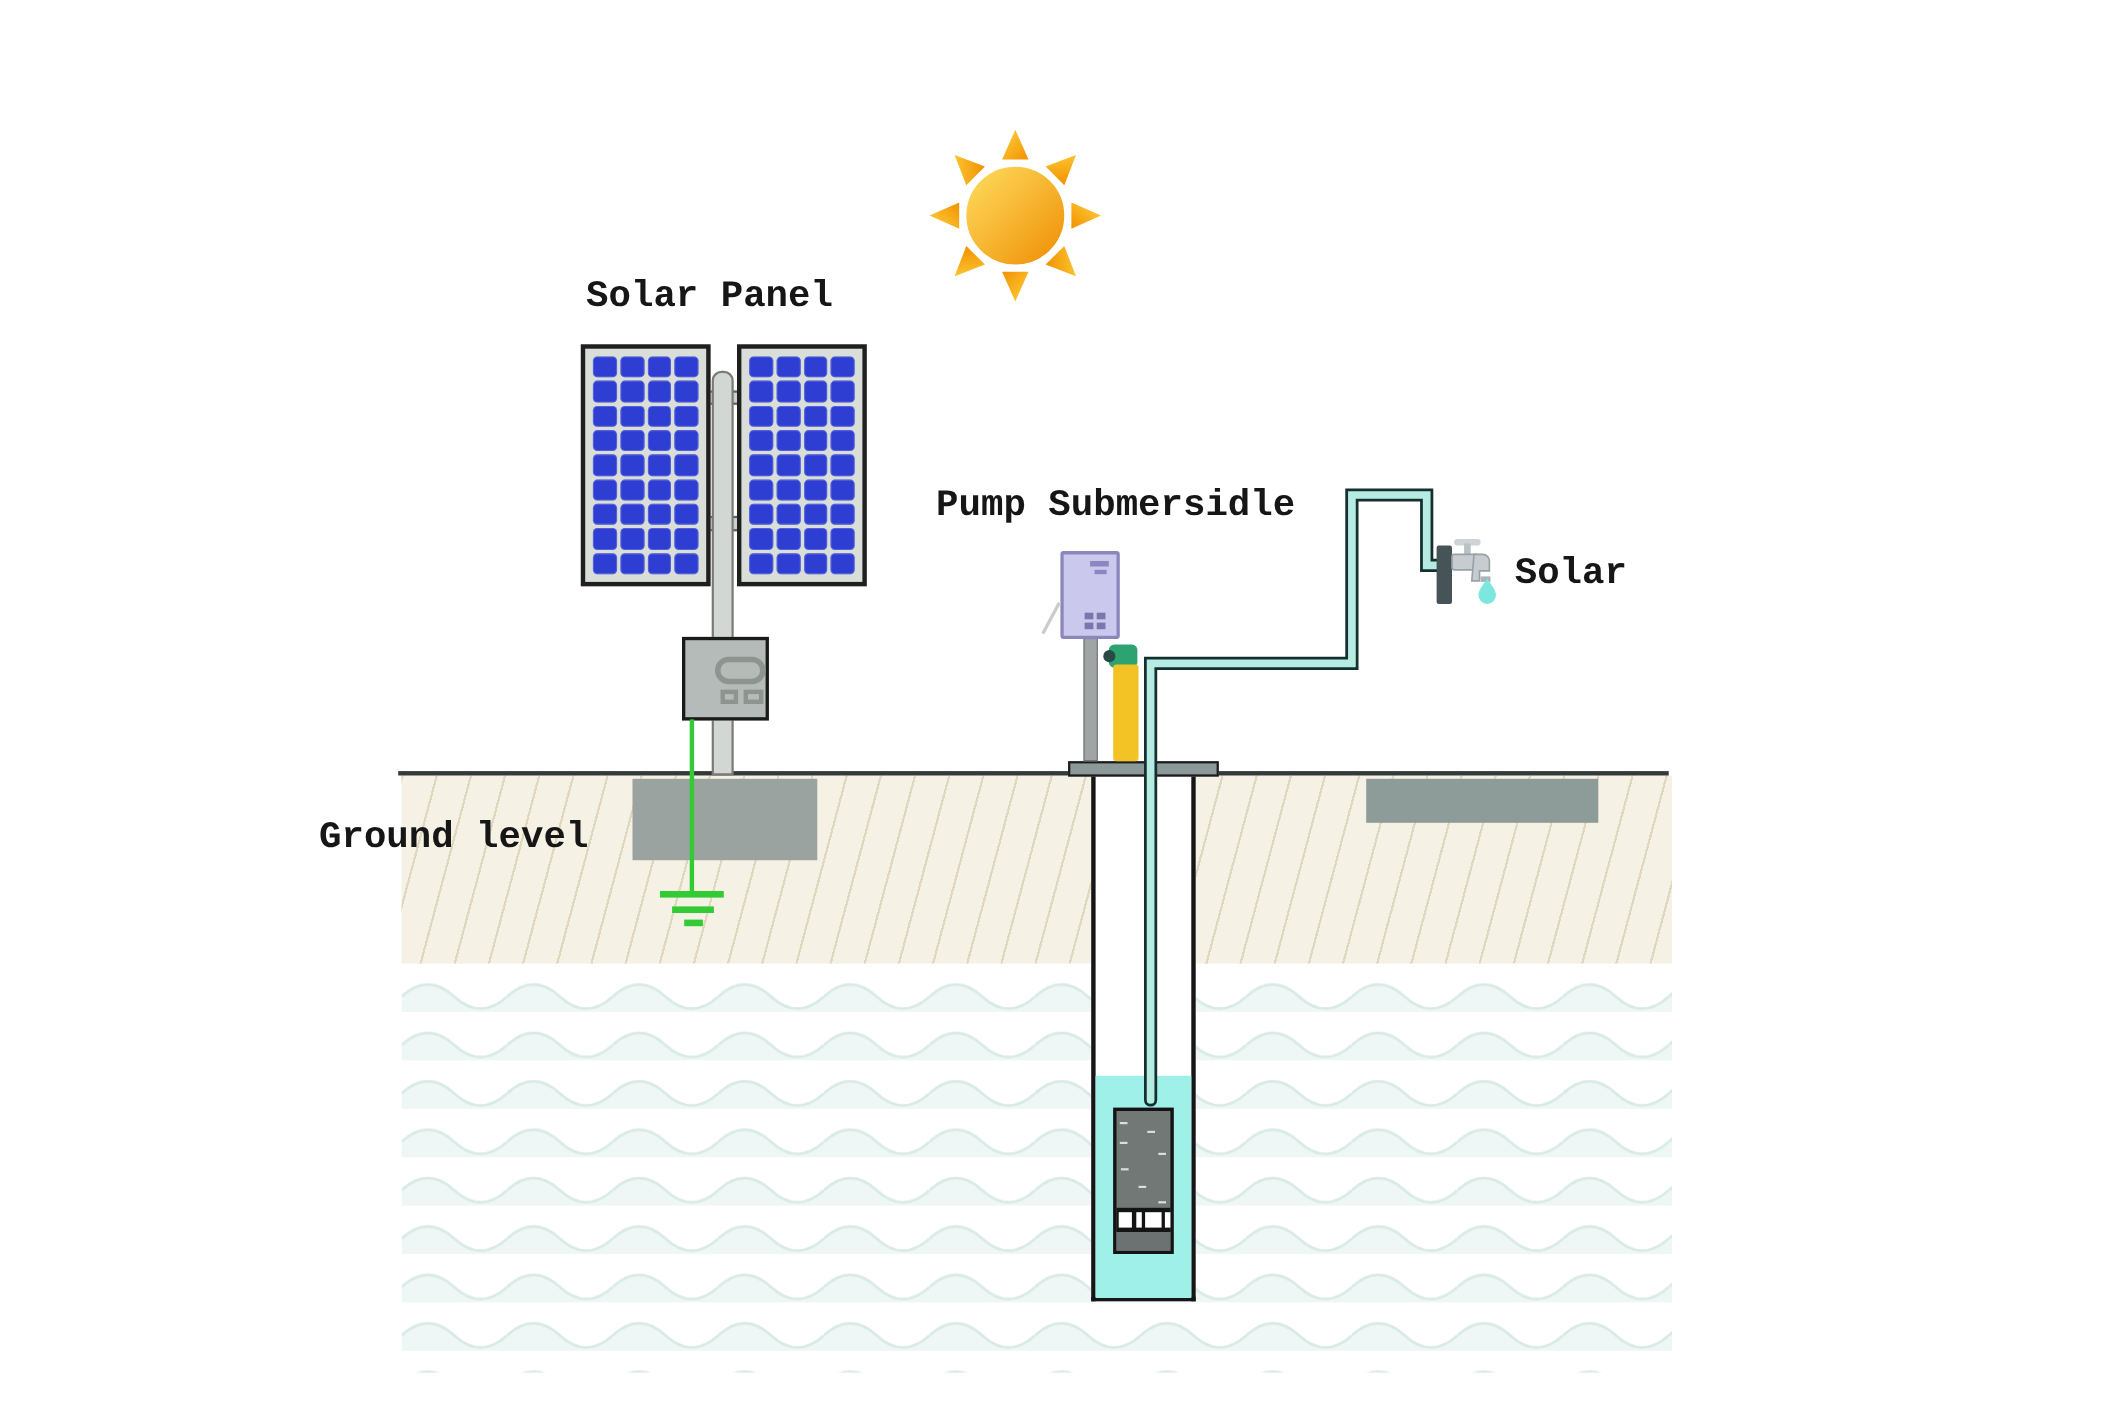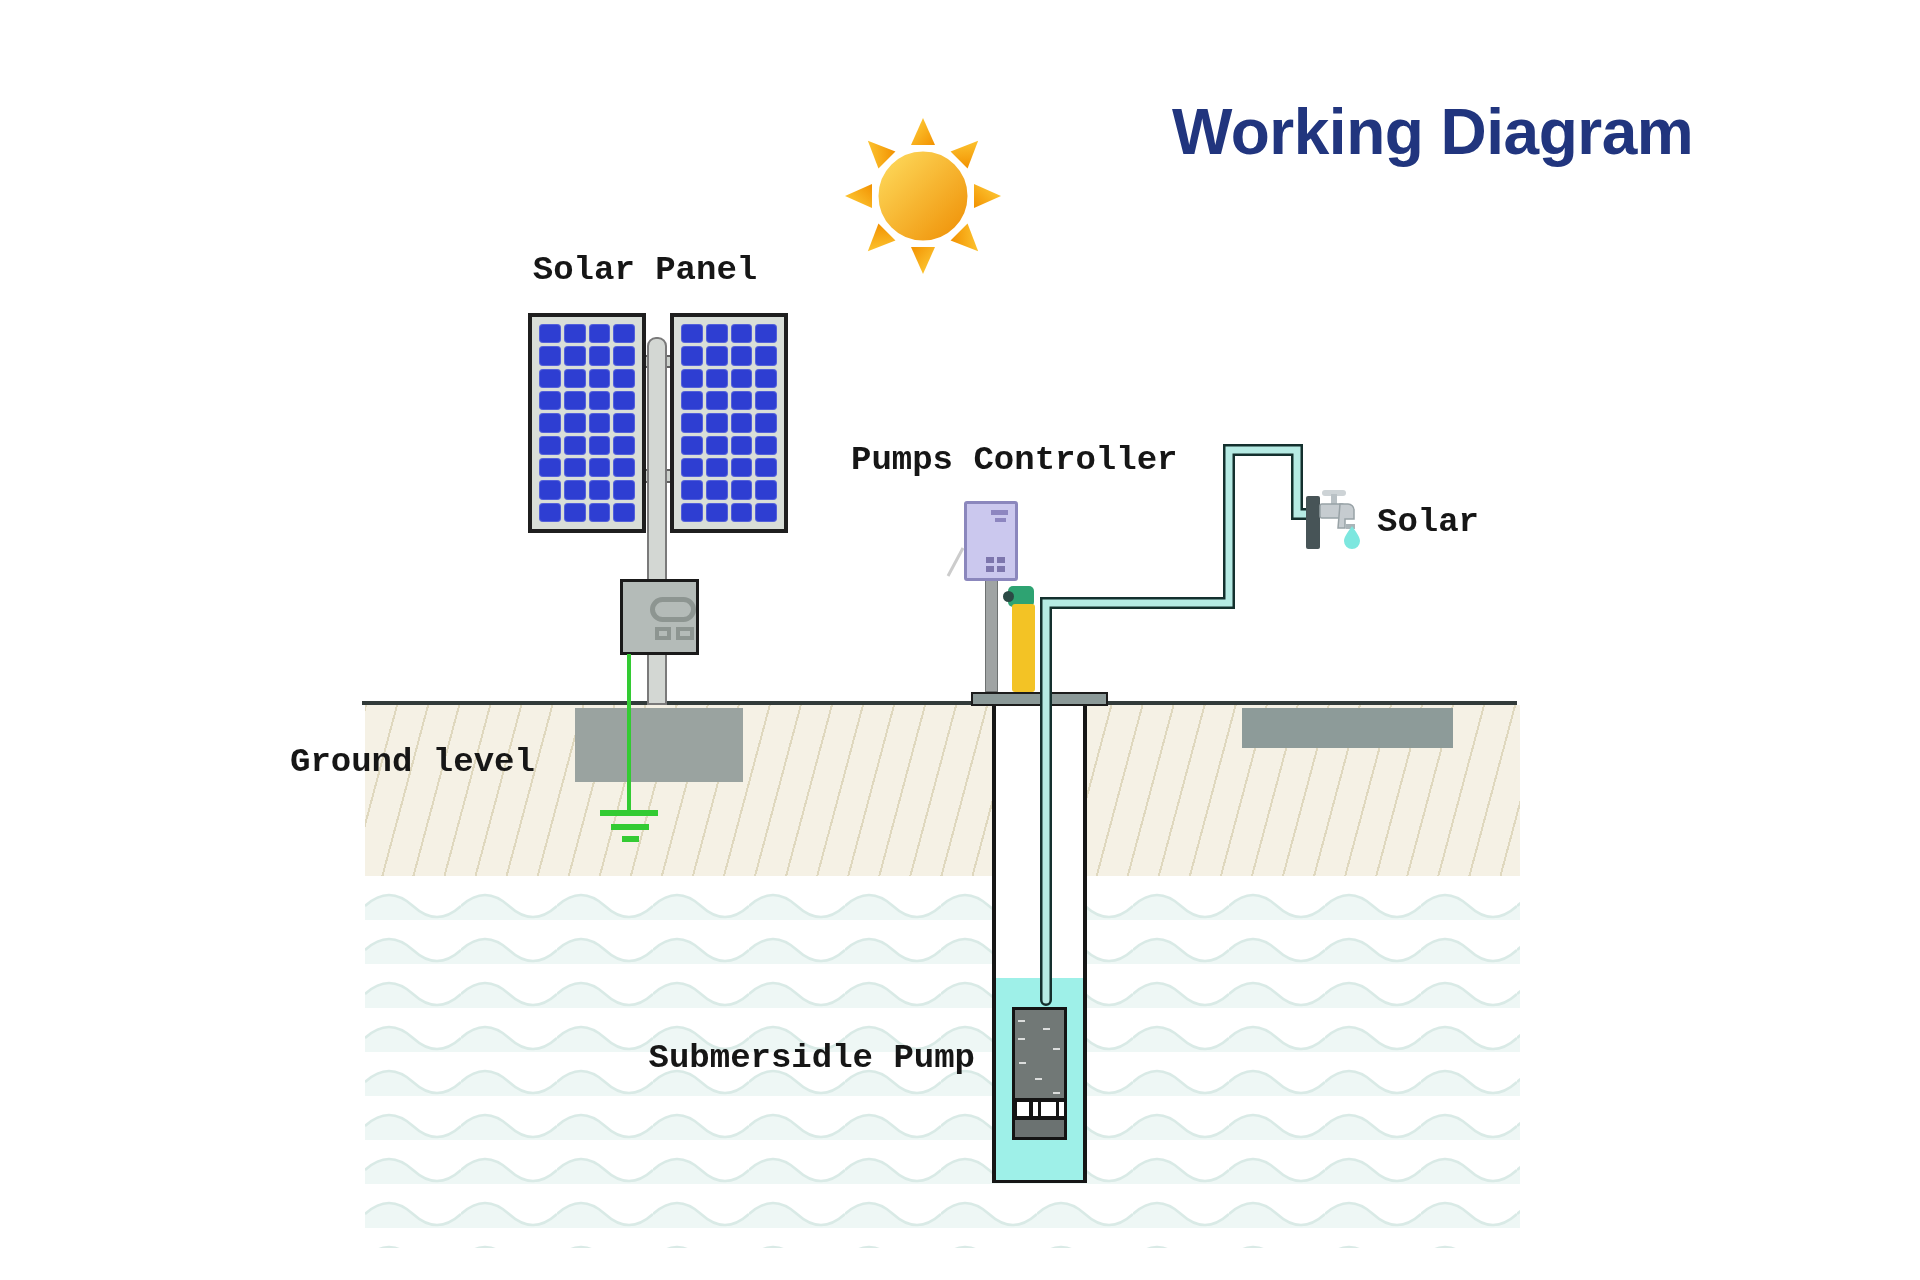--- a/index.html
+++ b/index.html
@@ -299,22 +299,20 @@
       <rect x="1331" y="494" width="6" height="12" fill="#b9c1c5"></rect>
       <rect x="1320" y="504" width="24" height="14" rx="2" fill="#c6ccd0" stroke="#98a2a6" stroke-width="1.5"></rect>
       <path d="M1340 504 h8 a6 6 0 0 1 6 6 v9 h-9 v9 h-7 z" fill="#c6ccd0" stroke="#98a2a6" stroke-width="1.5"></path>
       <rect x="1346" y="524" width="9" height="5" fill="#aab4b8"></rect>
     </g>
 
     <path d="M1352 526 C1348 532 1344 537 1344 541 a8 8 0 0 0 16 0 C1360 537 1356 532 1352 526 Z" fill="#7de7df"></path>
   </svg>
 
   <div id="title">
-    <div>Working Diagram</div>
   </div>
 
   <div class="lbl center" id="lbl-solar-panel">Solar Panel</div>
-  <div class="lbl center" id="lbl-pump-ctrl">Pumps Controller</div>
+  <div class="lbl center" id="lbl-pump-ctrl">Pump Submersidle</div>
   <div class="lbl" id="lbl-water">Solar</div>
   <div class="lbl" id="lbl-ground">Ground level</div>
-  <div class="lbl" id="lbl-sub-pump">Submersidle Pump</div>
 
 </div>
 
 </body></html>

